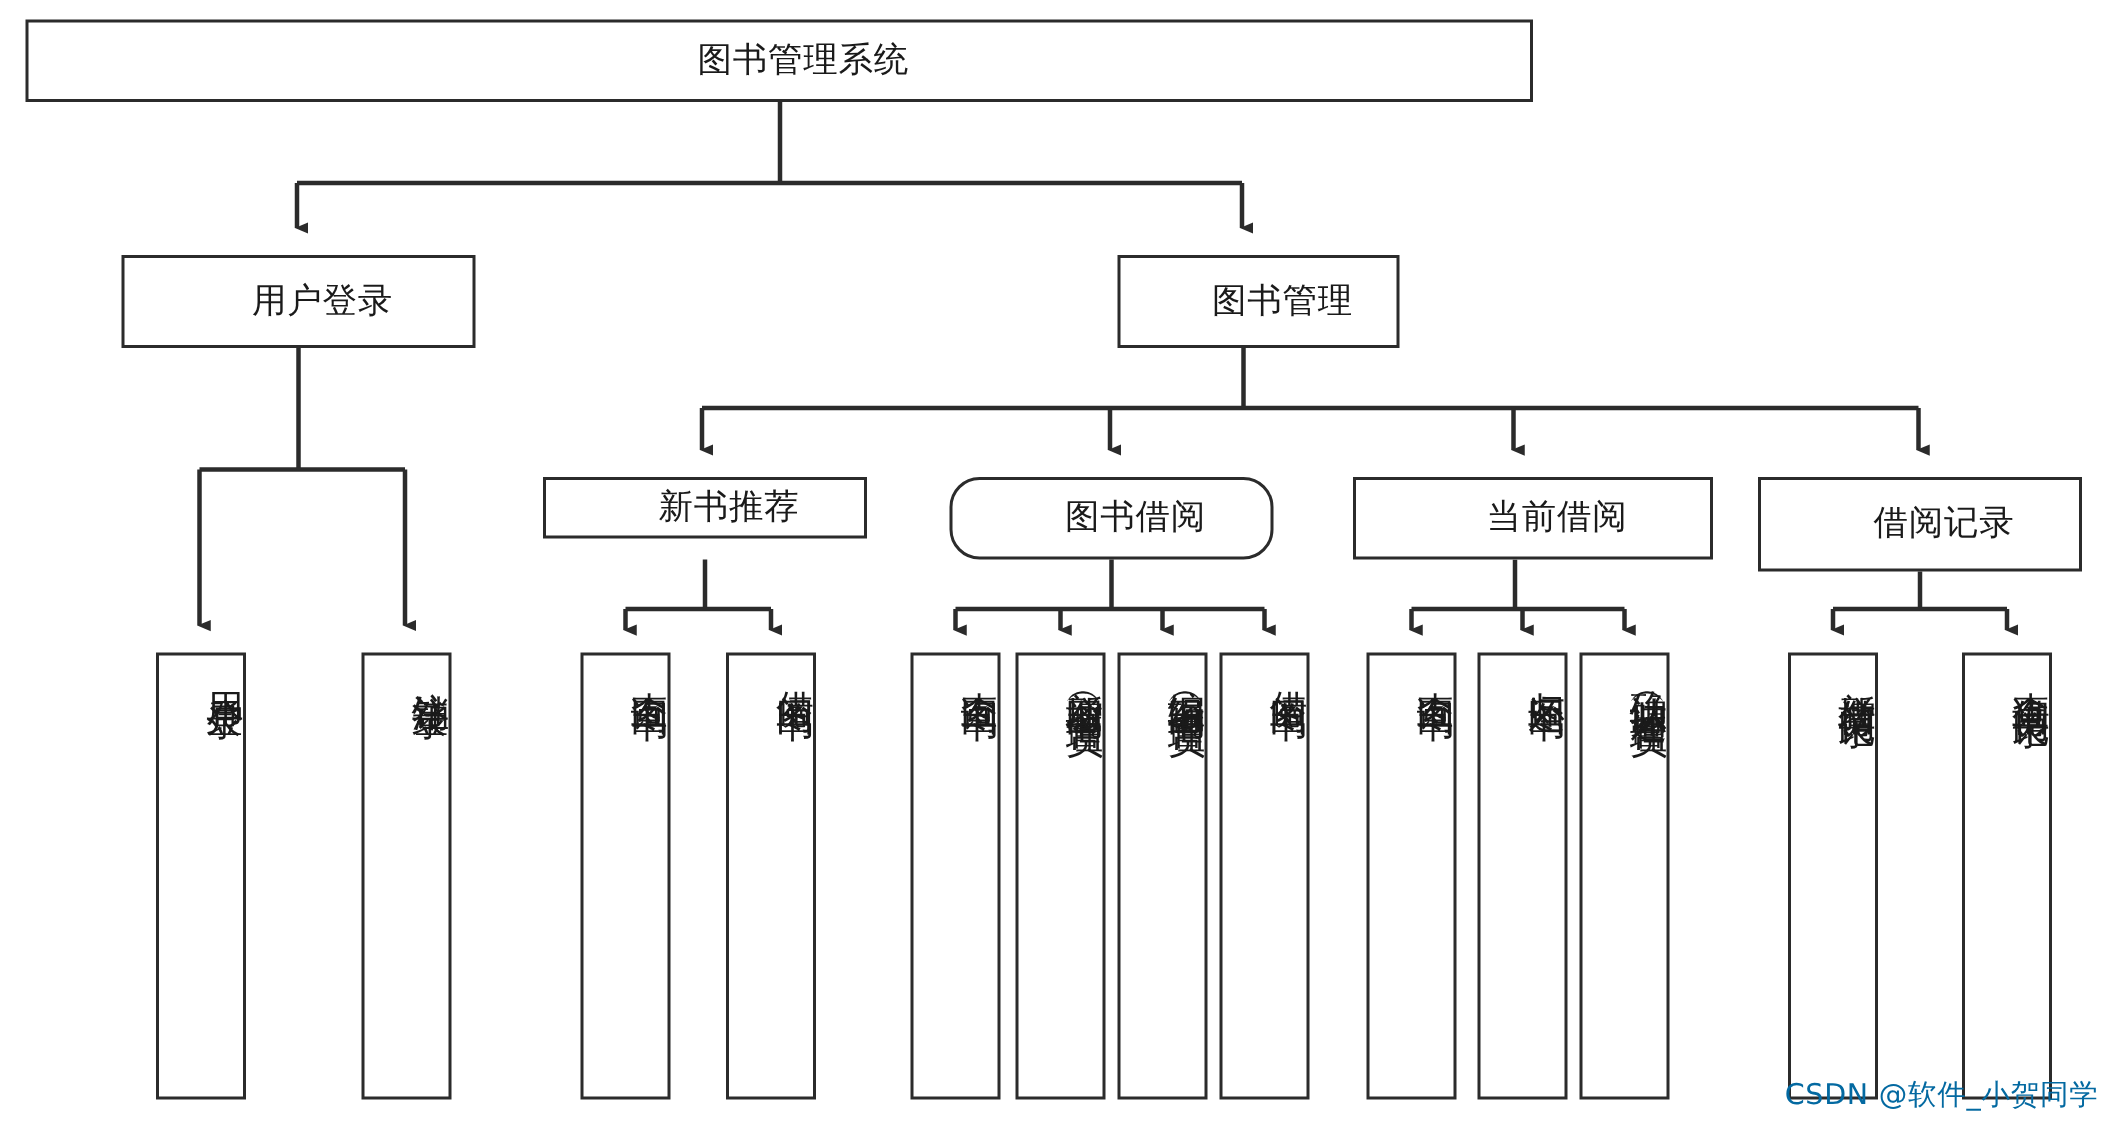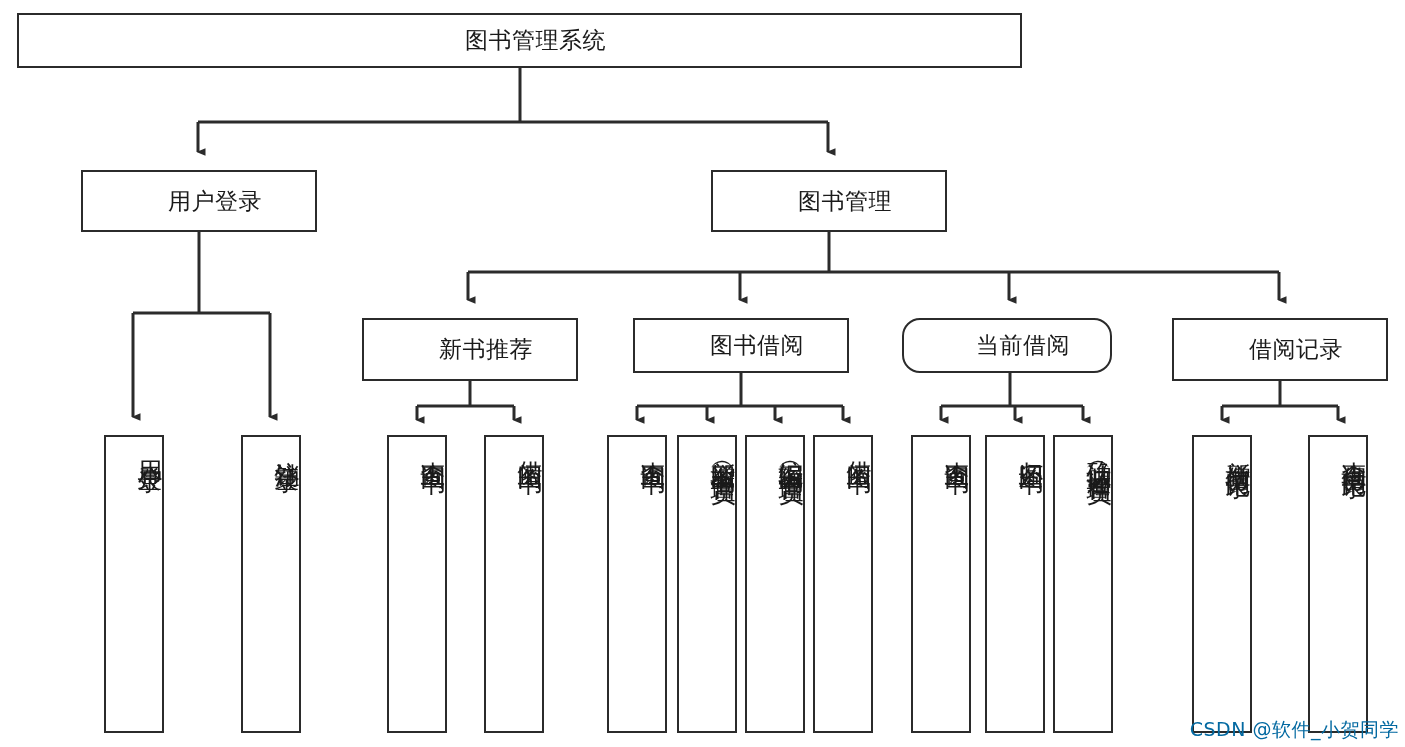--- a/index.html
+++ b/index.html
@@ -132,31 +132,31 @@
     </g>
   </svg>
 
   <div class="node root horiz" style="left:17px; top:13px; width:1005px; height:55px;">
     <span class="label">图书管理系统</span>
   </div>
 
   <div class="node horiz" style="left:81px; top:170px; width:236px; height:62px;">
     <span class="label">用户登录</span>
   </div>
-  <div class="node horiz" style="left:711px; top:170px; width:236px; height:62px;">
+  <div class="node horiz" style="left:745px; top:170px; width:188px; height:62px;">
     <span class="label">图书管理</span>
   </div>
 
-  <div class="node horiz" style="left:362px; top:318px; width:216px; height:63px;">
+  <div class="node horiz" style="left:362px; top:318px; width:216px; height:41px;">
     <span class="label">新书推荐</span>
   </div>
-  <div class="node horiz" style="left:633px; top:318px; width:216px; height:55px;">
+  <div class="node horiz" style="left:633px; top:318px; width:216px; height:55px;border-radius:20px;">
     <span class="label">图书借阅</span>
   </div>
-  <div class="node horiz" style="left:902px; top:318px; width:210px; height:55px;border-radius:18px;">
+  <div class="node horiz" style="left:902px; top:318px; width:240px; height:55px;">
     <span class="label">当前借阅</span>
   </div>
   <div class="node horiz" style="left:1172px; top:318px; width:216px; height:63px;">
     <span class="label">借阅记录</span>
   </div>
 
   <div class="node vert" style="left:104px; top:435px; width:60px; height:298px;">
     <span class="label">用户登录</span>
   </div>
   <div class="node vert" style="left:241px; top:435px; width:60px; height:298px;">

